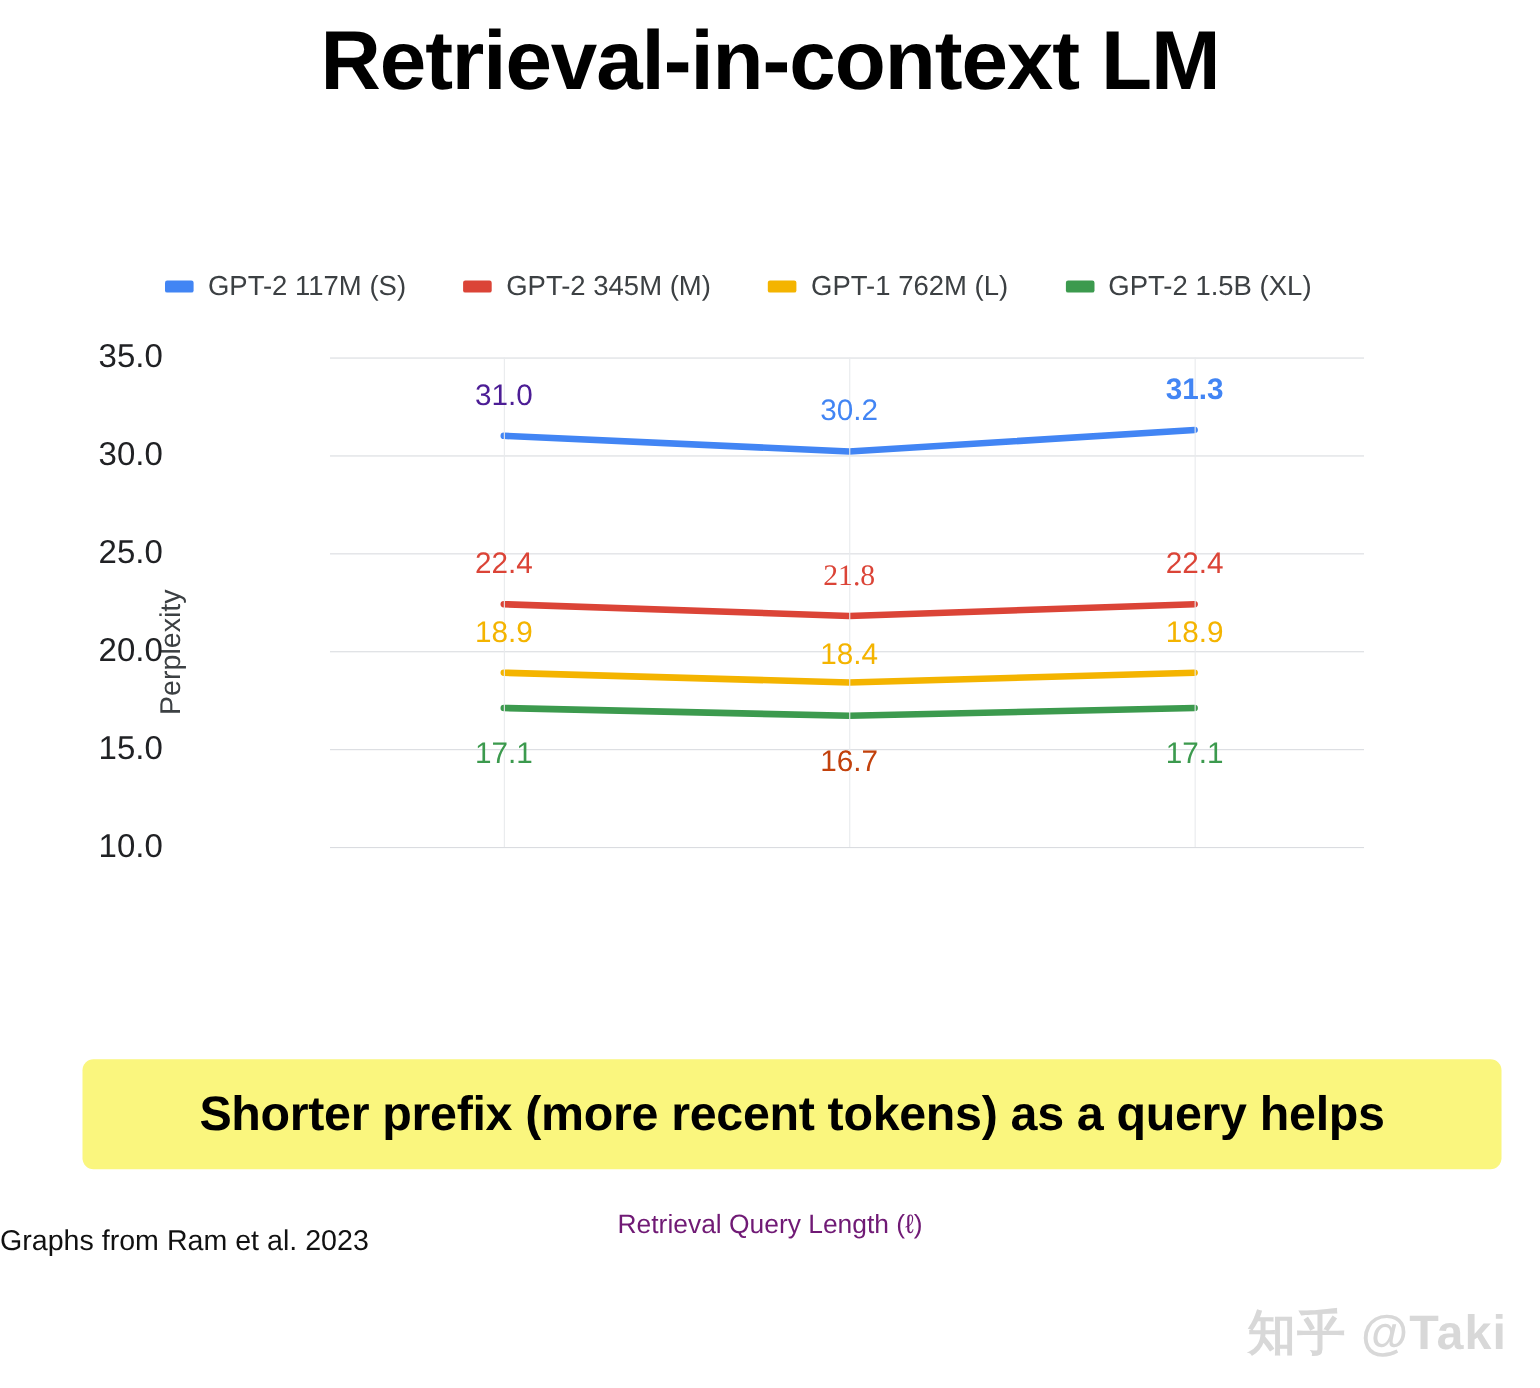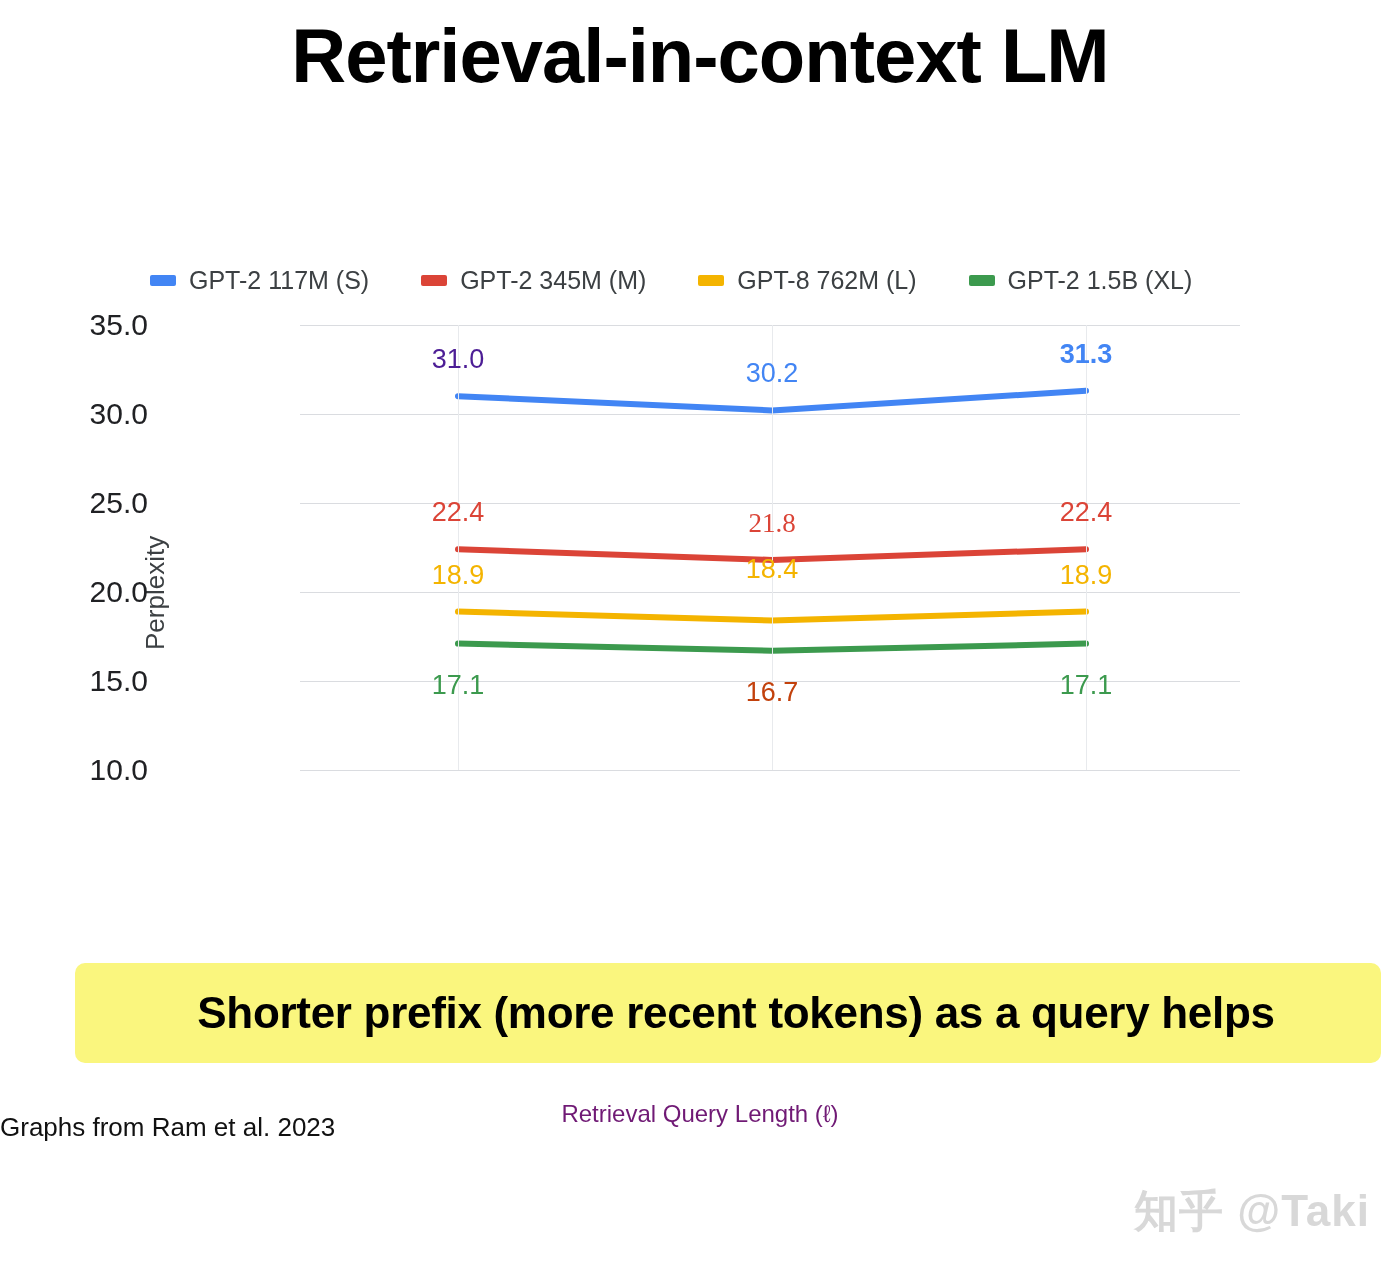--- a/index.html
+++ b/index.html
@@ -18,21 +18,21 @@
     letter-spacing:-1px;
     color:#000000;
     line-height:1.05;
   }
   
   .chart-wrap{
     position:absolute;left:0;top:230px;width:1400px;height:700px;
   }
   .legend{
     position:absolute;left:150px;top:10px;width:1120px;height:40px;
-    display:flex;align-items:center;margin-top:20px;
+    display:flex;align-items:center;
   }
   .legend-item{display:flex;align-items:center;margin-right:52px;}
   .legend-swatch{
     width:26px;height:11px;border-radius:2px;margin-right:13px;display:block;
   }
   .legend-label{
     font-size:25px;color:#3c4043;white-space:nowrap;
   }
   .plot{
     position:absolute;left:300px;top:95px;width:940px;height:445px;
@@ -65,21 +65,21 @@
   }
   .pt-label{
     position:absolute;font-size:27px;white-space:nowrap;
     transform:translateX(-50%);
   }
   svg.series{position:absolute;left:0;top:0;overflow:visible;}
   
   .caption{
     position:absolute;left:75px;top:963px;width:1290px;height:100px;
     background:#FAF67E;border-radius:10px;
-    display:flex;align-items:center;justify-content:center;padding-left:16px;
+    display:flex;align-items:center;justify-content:center;
   }
   .caption-text{
     font-size:44px;font-weight:700;color:#000;letter-spacing:-.3px;
   }
   .source{
     position:absolute;left:0;top:1112px;width:1400px;text-align:left;
     font-size:26px;color:#111;
   }
   .watermark{
     position:absolute;right:30px;top:1182px;
@@ -97,21 +97,21 @@
       <div class="legend-item">
         <span class="legend-swatch" style="background: rgb(66, 133, 244);"></span>
         <span class="legend-label">GPT-2 117M (S)</span>
       </div>
       <div class="legend-item">
         <span class="legend-swatch" style="background: rgb(219, 68, 55);"></span>
         <span class="legend-label">GPT-2 345M (M)</span>
       </div>
       <div class="legend-item">
         <span class="legend-swatch" style="background: rgb(244, 180, 0);"></span>
-        <span class="legend-label">GPT-8 762M (L)</span>
+        <span class="legend-label">GPT-1 762M (L)</span>
       </div>
       <div class="legend-item">
         <span class="legend-swatch" style="background: rgb(60, 154, 78);"></span>
         <span class="legend-label">GPT-2 1.5B (XL)</span>
       </div>
     </div>
 
   <div class="ylabel">Perplexity</div>
 
   <div id="yticks">
@@ -148,21 +148,21 @@
     </div>
 
   <div class="xlabel">Retrieval Query Length (ℓ)</div>
 <div class="pt-label" style="color: #4c1d95; left: 458px; top: 114.2px;">31.0</div>
     <div class="pt-label" style="color: rgb(66, 133, 244); left: 772px; top: 128.44px;">30.2</div>
     <div class="pt-label" style="color: rgb(66, 133, 244); left: 1086px; top: 108.86px; font-weight: bold;">31.3</div>
     <div class="pt-label" style="color: rgb(219, 68, 55); left: 458px; top: 267.28px;">22.4</div>
     <div class="pt-label" style="color: rgb(219, 68, 55); left: 772px; top: 277.96px; font-family: Liberation Serif, serif;">21.8</div>
     <div class="pt-label" style="color: rgb(219, 68, 55); left: 1086px; top: 267.28px;">22.4</div>
     <div class="pt-label" style="color: rgb(244, 180, 0); left: 458px; top: 329.58px;">18.9</div>
-    <div class="pt-label" style="color: rgb(244, 180, 0); left: 772px; top: 324px;">18.4</div>
+    <div class="pt-label" style="color: rgb(244, 180, 0); left: 772px; top: 350px;">18.4</div>
     <div class="pt-label" style="color: rgb(244, 180, 0); left: 1086px; top: 329.58px;">18.9</div>
     <div class="pt-label" style="color: rgb(60, 154, 78); left: 458px; top: 439.62px;">17.1</div>
     <div class="pt-label" style="color: #c2410c; left: 772px; top: 446.74px;">16.7</div>
     <div class="pt-label" style="color: rgb(60, 154, 78); left: 1086px; top: 439.62px;">17.1</div>
   </div>
 
 <div class="caption">
   <span class="caption-text">Shorter prefix (more recent tokens) as a query helps</span>
 </div>
 

